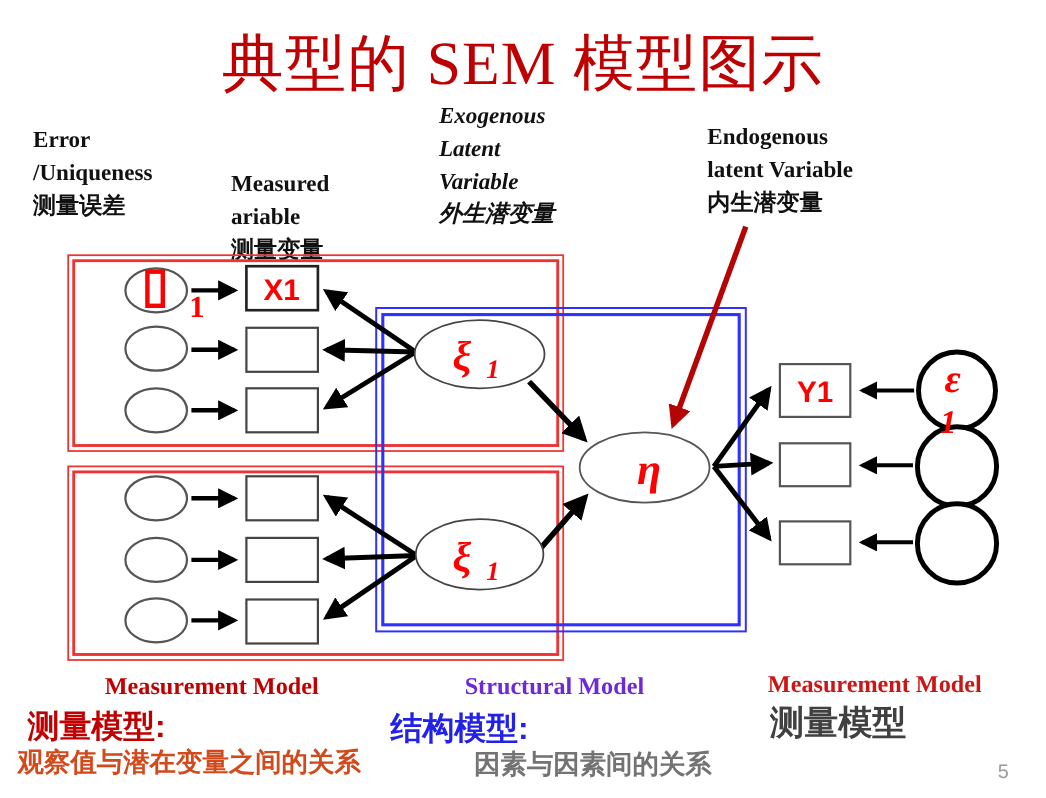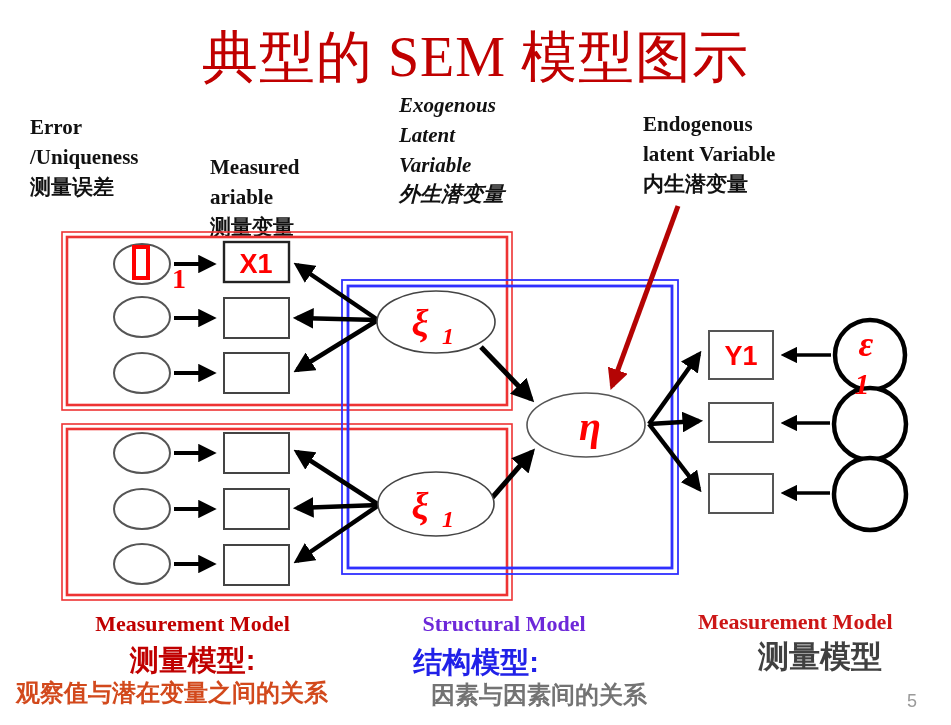--- a/index.html
+++ b/index.html
@@ -8,27 +8,27 @@
   .abs{position:absolute;}
   #title{top:20px;left:0;width:951px;text-align:center;font-size:56px;font-weight:400;
          color:#C00000;letter-spacing:1px;}
   .toplabel{white-space:pre-line;font-weight:700;font-size:21px;line-height:1.42;color:#111;}
   #lbl-error{left:30px;top:113px;}
   #lbl-measured{left:210px;top:136px;margin-top:17px;}
   #lbl-exogenous{left:399px;top:91px;font-style:italic;}
   #lbl-endogenous{left:643px;top:110px;}
   svg{position:absolute;left:0;top:0;}
   .legend-en{font-weight:700;font-size:22px;font-family:"Liberation Serif",serif;text-align:center;}
-  .legend-zh{font-weight:700;font-size:29px;text-align:center;font-family:"Liberation Sans",sans-serif;}
+  .legend-zh{font-weight:700;font-size:29px;text-align:left;font-family:"Liberation Sans",sans-serif;}
   .legend-desc{font-weight:700;font-size:24px;text-align:center;font-family:Liberation Mono, monospace;}
   #leg-ml-en{left:25px;top:611px;width:335px;color:#C00000;}
   #leg-ml-zh{left:25px;top:641px;width:335px;color:#C00000;}
   #leg-ml-desc{left:2px;top:677px;width:340px;color:#D2491C;white-space:nowrap;}
   #leg-st-en{left:370px;top:611px;width:268px;color:#6d28d9;}
-  #leg-st-zh{left:342px;top:643px;width:268px;color:#2121E8;}
+  #leg-st-zh{left:355px;top:643px;width:268px;color:#2121E8;}
   #leg-st-desc{left:405px;top:679px;width:268px;color:#737373;white-space:nowrap;}
   #leg-mr-en{left:698px;top:609px;width:400px;text-align:left;color:#CC1616;white-space:nowrap;}
   #leg-mr-zh{left:700px;top:636px;width:240px;color:#404040;font-size:31px;}
   #page-num{right:34px;top:691px;color:#9a9a9a;font-size:18px;font-family:"Liberation Sans",sans-serif;}
   text{font-family:"Liberation Serif",serif;}
   .node-label{font-family:"Liberation Sans",sans-serif;font-weight:700;font-size:27px;fill:#FF0000;}
   .greek{font-style:italic;font-weight:700;fill:#FF0000;}
 </style>
 </head>
 <body>

